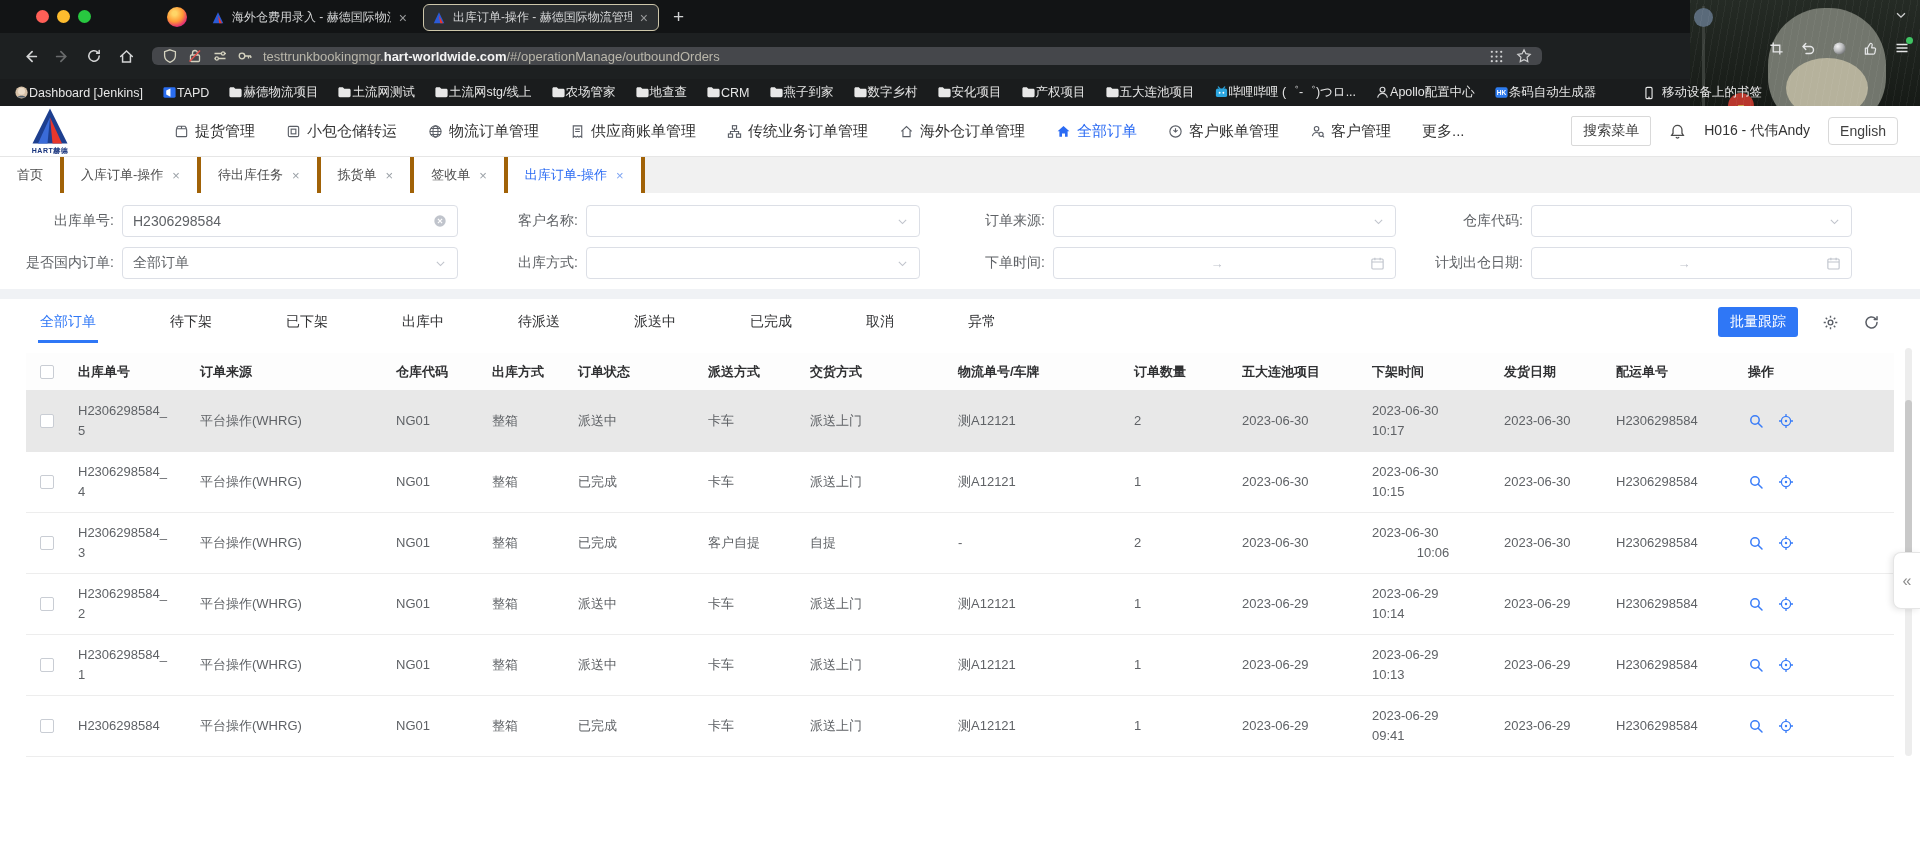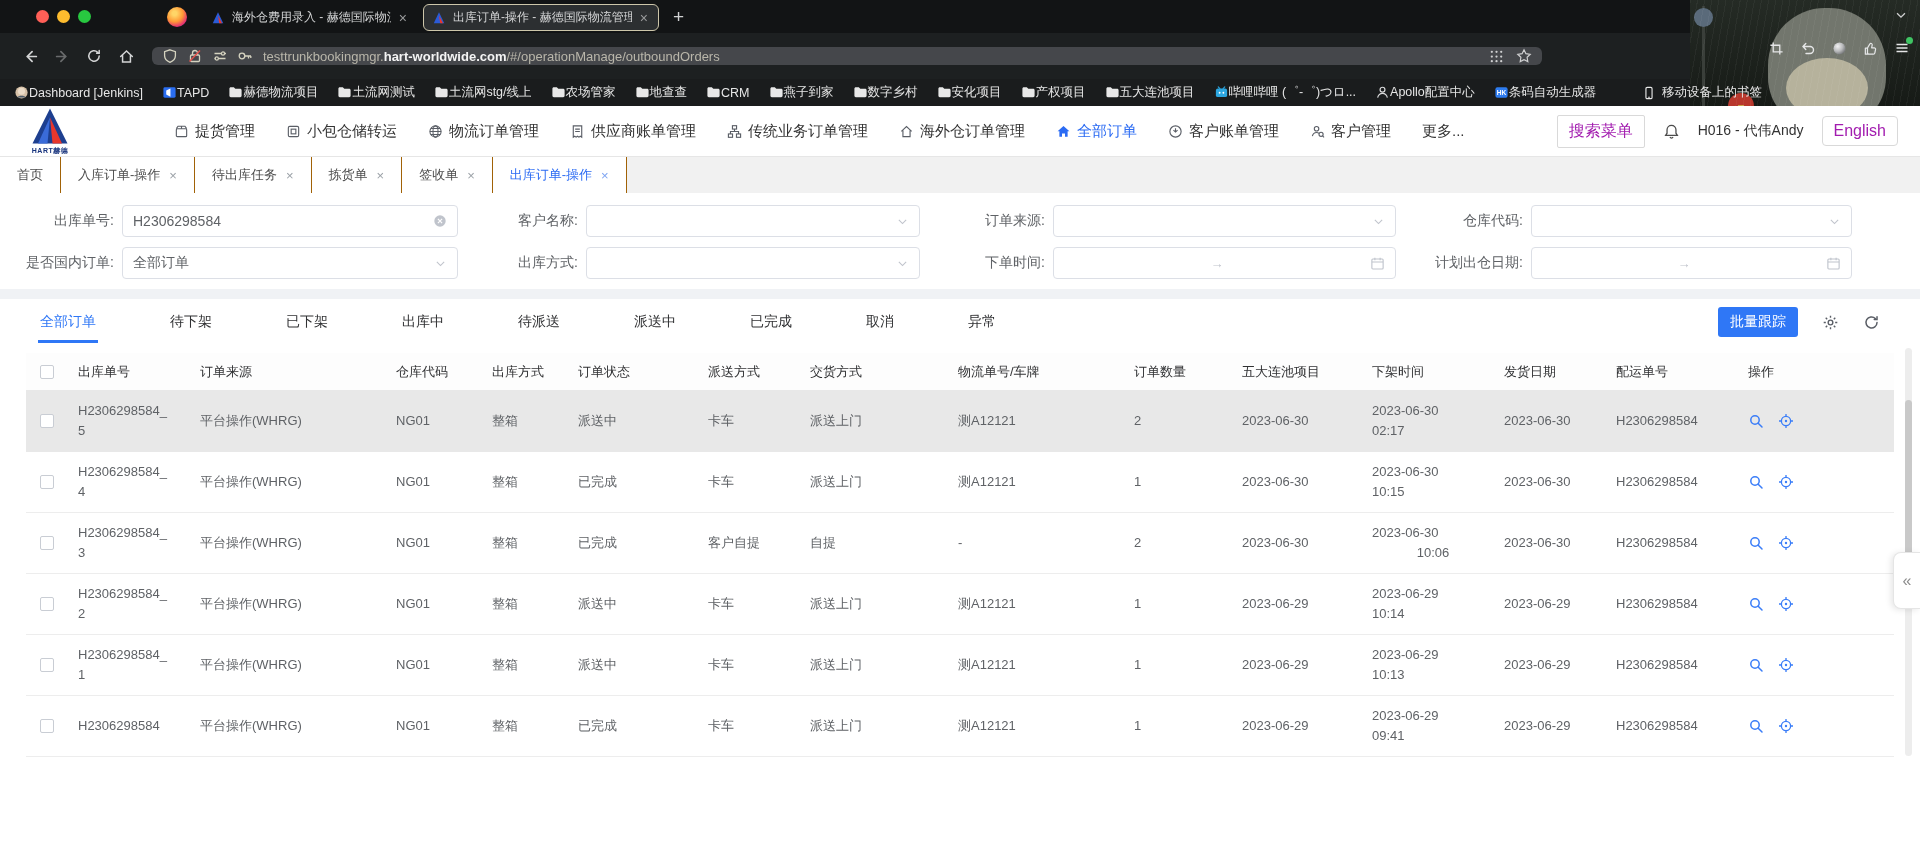--- a/index.html
+++ b/index.html
@@ -61,26 +61,26 @@
   .ic { display:inline-flex; line-height:0; }
 
   
   .nav { height:50px; background:#fff; display:flex; align-items:center; padding:0 22px; }
   .logo { display:flex; flex-direction:column; align-items:center; width:56px; }
   .logo-txt { font-size:7px; font-weight:bold; color:#17337d; letter-spacing:.5px; }
   .nav-items { display:flex; align-items:center; gap:31px; margin-left:96px; }
   .nav-item { display:flex; align-items:center; gap:6px; font-size:15px; color:#333; white-space:nowrap; }
   .nav-item.active { color:#2b6bf3; }
   .nav-right { margin-left:auto; display:flex; align-items:center; gap:18px; }
-  .btn-plain { background:#fff; border:1px solid #d9d9d9; border-radius:2px; padding:5px 11px; font-size:16px; color:#a21caf; }
+  .btn-plain { background:#fff; border:1px solid #d9d9d9; border-radius:2px; padding:5px 11px; font-size:14px; color:#404040; }
   .btn-lang { border-radius:4px; }
   .user { font-size:14px; color:#333; white-space:nowrap; }
 
   .ptabs { height:37px; background:#f1f1f1; border-top:1px solid #e6e6e6; display:flex; align-items:stretch; }
-  .ptab { display:flex; align-items:center; gap:9px; padding:0 17px; background:#fff; border-right:1px solid #a16207;
+  .ptab { display:flex; align-items:center; gap:9px; padding:0 17px; background:#fff; border-right:4px solid #a16207;
           font-size:13px; color:#4d4d4d; white-space:nowrap; }
   .ptab.active { color:#2b6bf3; }
   .ptab-x { color:#9aa0a6; font-size:13px; }
   .ptab.active .ptab-x { color:#7da4f2; }
 
   .formpanel { background:#fff; padding:12px 0 10px 0;border-radius:23px; }
   .f-row { display:flex; align-items:center; height:32px; margin-bottom:10px; }
   .f-row:last-child { margin-bottom:0; }
   .f-label { font-size:14px; color:#5f6266; text-align:right; padding-right:8px; white-space:nowrap; }
   .f-ctl { position:relative; height:32px; border:1px solid #dcdfe6; border-radius:4px; background:#fff;
@@ -104,21 +104,21 @@
   .stab { position:relative; font-size:14px; color:#303133; white-space:nowrap; }
   .stab.active { color:#2f77f6; }
   .stab.active::after { content:''; position:absolute; left:-2px; right:-2px; bottom:-12px; height:3px; background:#2f77f6; }
   .sb-right { margin-left:auto; display:flex; align-items:center; gap:24px; }
   .btn-batch { background:#2f77f6; border:none; border-radius:3px; color:#fff; font-size:14px; height:30px; padding:0 12px; }
 
   .tablewrap { margin:8px 26px 0 26px; }
   .trow { display:grid; grid-template-columns:42px 122px 196px 96px 86px 130px 102px 148px 176px 108px 130px 132px 112px 132px minmax(0,1fr);
           align-items:center; }
   .thead { height:38px; border-bottom:1px solid #e8e8e8; background:#fdfdfd; }
-  .th { font-size:13px; font-weight:normal; color:#303133; padding-left:10px; white-space:nowrap; overflow:hidden; }
+  .th { font-size:13px; font-weight:bold; color:#303133; padding-left:10px; white-space:nowrap; overflow:hidden; }
   .tr { height:61px; border-bottom:1px solid #ededed; background:#fff; }
   .tr.sel { background:#e8e8e8; border-bottom:1px solid #e8e8e8; }
   .td { font-size:13px; color:#5f6266; padding-left:10px; line-height:1.55; white-space:nowrap; overflow:hidden; }
   .cbc { display:flex; justify-content:center; }
   .cb { width:14px; height:14px; border:1px solid #c9cdd4; border-radius:2px; background:#fff; }
   .acts { display:flex; gap:14px; align-items:center; padding-left:10px; }
 
   .vscroll { position:absolute; right:8px; top:348px; width:7px; height:408px; background:#ededed; border-radius:4px; }
   .vscroll .thumb { position:absolute; left:0; top:52px; width:7px; height:170px; background:#c9c9c9; border-radius:4px; }
   .drawer { position:absolute; right:0; top:552px; width:27px; height:57px; background:#fff; border:1px solid #e5e5e5;
@@ -779,21 +779,21 @@
               <span style="display: block;">测A12121</span>
             </div>
             <div class="td">
               <span style="display: block;">2</span>
             </div>
             <div class="td">
               <span style="display: block;">2023-06-30</span>
             </div>
             <div class="td">
               <span style="display: block;">2023-06-30</span>
-              <span style="display: block;">02:17</span>
+              <span style="display: block;">10:17</span>
             </div>
             <div class="td">
               <span style="display: block;">2023-06-30</span>
             </div>
             <div class="td">
               <span style="display: block;">H2306298584</span>
             </div>
             <div class="acts">
               <span class="ic">
                 <svg width="16" height="16" viewBox="0 0 16 16" fill="none">

